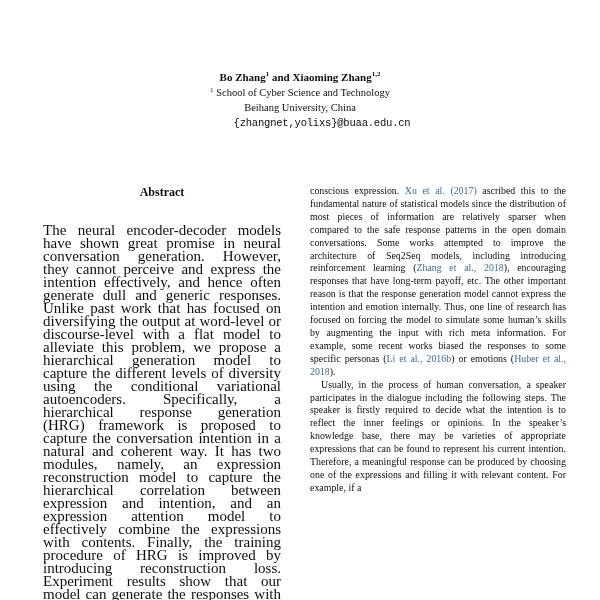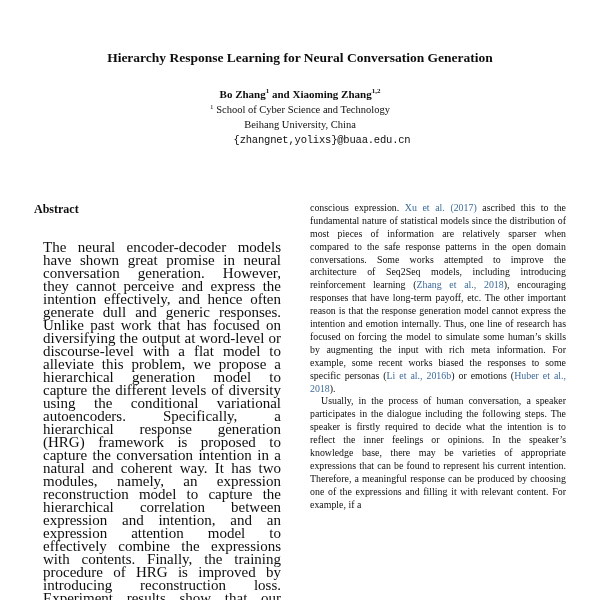--- a/index.html
+++ b/index.html
@@ -58,20 +58,21 @@
   }
   .column {
     width: 256px;
     box-sizing: border-box;
     text-align: justify;
   }
   .abstract-heading {
     margin: 0 0 7px 0;
     font-size: 12px;
     font-weight: bold;
+    text-align: center;
   }
   .abstract-text {
     font-size: 15px;
     line-height: 13px;
     padding: 0 9px;
     margin-top: 24px;
   }
   .section-heading {
     margin: 11px 0 6px 0;
     font-size: 12px;
@@ -93,21 +94,20 @@
   }
   .cite {
     color: var(--cite-color, #3d6b99);
   }
 </style>
 </head>
 <body>
 
 <div class="page">
 
-  <h1 class="title">Hierarchy Response Learning for Neural Conversation Generation</h1>
 
   <div class="author-block">
     <div class="authors-line">
       <span><span>Bo Zhang</span><sup>1</sup></span>
       <span>and</span>
       <span><span>Xiaoming Zhang</span><sup></sup><sup>1,2</sup></span>
     </div>
     <div class="affil"><sup>1</sup> <span>School of Cyber Science and Technology</span></div>
     <div class="affil">Beihang University, China</div>
     <div class="email">{zhangnet,yolixs}@buaa.edu.cn</div>

